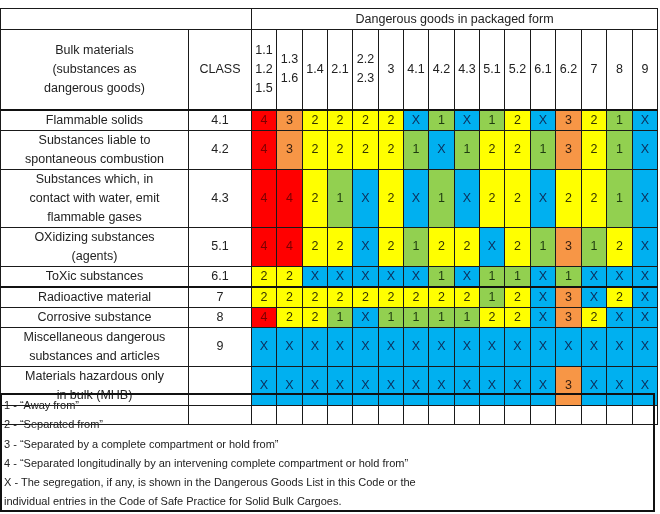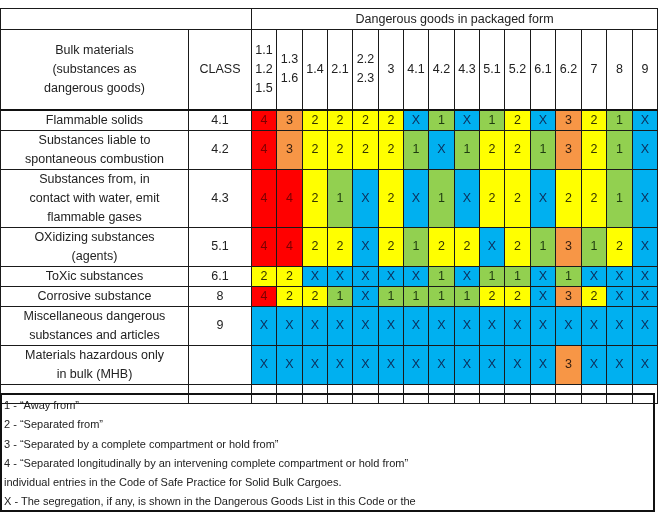--- a/index.html
+++ b/index.html
@@ -156,21 +156,21 @@
           <td class="cell c2">2</td>
           <td class="cell c2">2</td>
           <td class="cell c1">1</td>
           <td class="cell c3">3</td>
           <td class="cell c2">2</td>
           <td class="cell c1">1</td>
           <td class="cell cX">X</td>
         </tr>
         <tr style="height: 56px;">
           <td class="name">
-            <div>Substances from, in</div>
+            <div>Substances which, in</div>
             <div>contact with water, emit</div>
             <div>flammable gases</div>
           </td>
           <td class="cls">4.3</td>
           <td class="cell c4">4</td>
           <td class="cell c4">4</td>
           <td class="cell c2">2</td>
           <td class="cell c1">1</td>
           <td class="cell cX">X</td>
           <td class="cell c2">2</td>
@@ -221,20 +221,42 @@
           <td class="cell cX">X</td>
           <td class="cell cX">X</td>
           <td class="cell c1">1</td>
           <td class="cell cX">X</td>
           <td class="cell c1">1</td>
           <td class="cell c1">1</td>
           <td class="cell cX">X</td>
           <td class="cell c1">1</td>
           <td class="cell cX">X</td>
           <td class="cell cX">X</td>
+          <td class="cell cX">X</td>
+        </tr>
+        <tr class="thick-top" style="height: 20px;">
+          <td class="name">
+            <div>Radioactive material</div>
+          </td>
+          <td class="cls">7</td>
+          <td class="cell c2">2</td>
+          <td class="cell c2">2</td>
+          <td class="cell c2">2</td>
+          <td class="cell c2">2</td>
+          <td class="cell c2">2</td>
+          <td class="cell c2">2</td>
+          <td class="cell c2">2</td>
+          <td class="cell c2">2</td>
+          <td class="cell c2">2</td>
+          <td class="cell c1">1</td>
+          <td class="cell c2">2</td>
+          <td class="cell cX">X</td>
+          <td class="cell c3">3</td>
+          <td class="cell cX">X</td>
+          <td class="cell c2">2</td>
           <td class="cell cX">X</td>
         </tr>
         <tr style="height: 19px;">
           <td class="name">
             <div>Corrosive substance</div>
           </td>
           <td class="cls">8</td>
           <td class="cell c4">4</td>
           <td class="cell c2">2</td>
           <td class="cell c2">2</td>
@@ -319,16 +341,16 @@
           <td></td>
         </tr>
       </tbody>
   </table>
 
   <div class="legend">
     <div>1 - “Away from”</div>
     <div>2 - “Separated from”</div>
     <div>3 - “Separated by a complete compartment or hold from”</div>
     <div>4 - “Separated longitudinally by an intervening complete compartment or hold from”</div>
+    <div>X - The segregation, if any, is shown in the Dangerous Goods List in this Code or the</div>
     <div>individual entries in the Code of Safe Practice for Solid Bulk Cargoes.</div>
-    <div>X - The segregation, if any, is shown in the Dangerous Goods List in this Code or the</div>
   </div>
 </div>
 
 </body></html>

